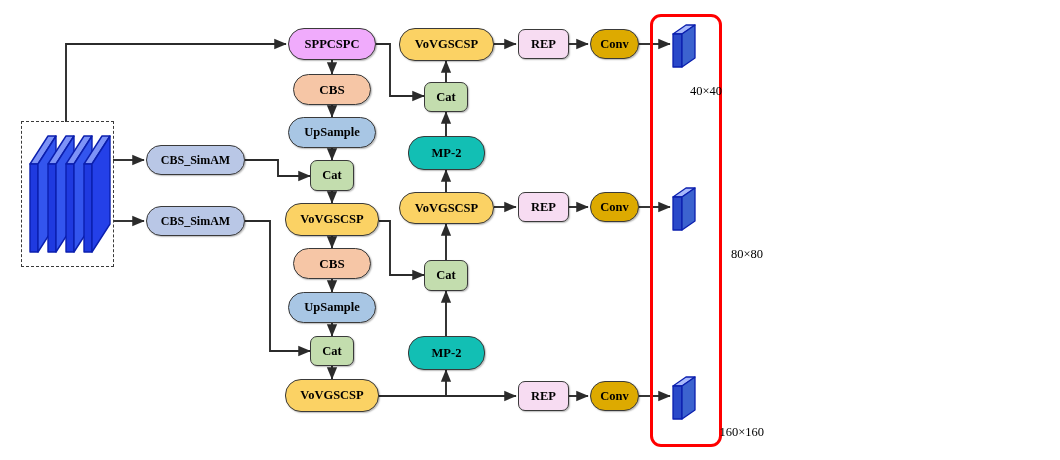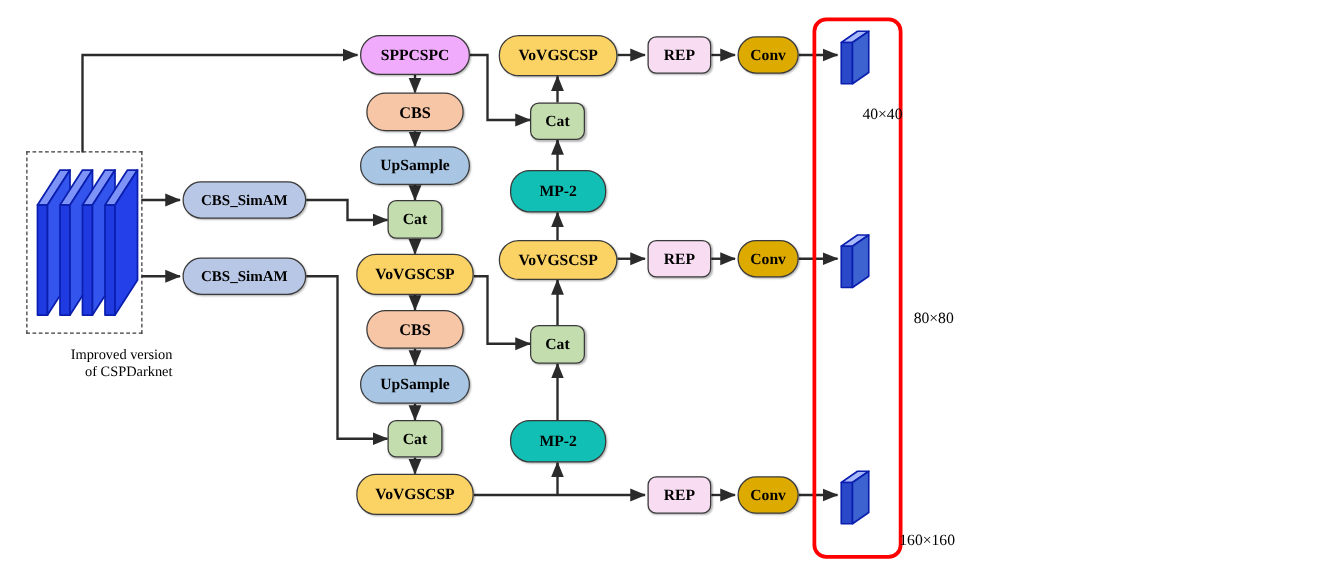--- a/index.html
+++ b/index.html
@@ -120,24 +120,20 @@
         <polygon points="48,36 66,8 66,96 48,124" fill="#3355ee"></polygon>
       </g>
       <g>
         <polygon points="58,36 76,8 84,8 66,36" fill="#7d93f7"></polygon>
         <polygon points="58,36 66,36 66,124 58,124" fill="#1f3ae0"></polygon>
         <polygon points="66,36 84,8 84,96 66,124" fill="#2440e8"></polygon>
       </g>
     </g>
   </svg>
 
-  <div class="lbl" style="left:0px;top:278px;width:138px;font-size:11.5px;">
-    <div>Improved version</div>
-    <div>of CSPDarknet</div>
-  </div>
 
   <div class="node pill" style="left:288px;top:28px;width:88px;height:32px;background:#f0abfc;font-size:12.5px;">SPPCSPC</div>
 
   <div class="node pill" style="left:293px;top:74px;width:78px;height:31px;background:#f6c6a6;font-size:13px;">CBS</div>
 
   <div class="node pill" style="left:288px;top:117px;width:88px;height:31px;background:#a8c6e4;font-size:12.5px;">UpSample</div>
 
   <div class="node soft" style="left:310px;top:160px;width:44px;height:31px;background:#c3ddae;font-size:12.5px;">Cat</div>
 
   <div class="node pill" style="left:285px;top:203px;width:94px;height:33px;background:#fbd264;font-size:12.5px;">VoVGSCSP</div>

